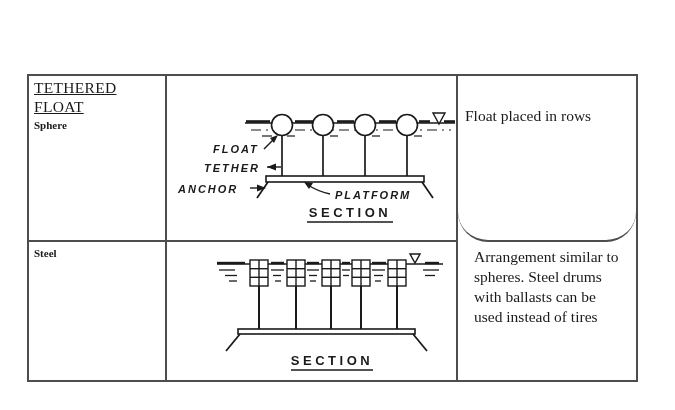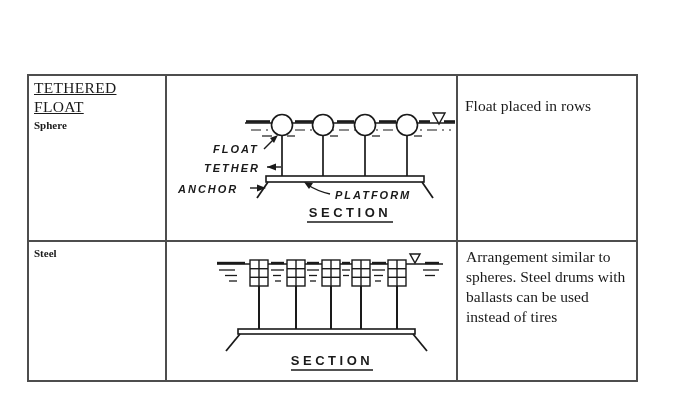--- a/index.html
+++ b/index.html
@@ -12,22 +12,22 @@
                  display:grid; grid-template-columns:138px 291px 1fr;
                  grid-template-rows:166px 1fr;margin-top:24px; }
   .cell { border-right:2px solid #4d4d4d; border-bottom:2px solid #4d4d4d;
           overflow:hidden; position:relative; }
   .cell.last-col { border-right:none; }
   .cell.last-row { border-bottom:none; }
 
   .cell-title-label { padding:2px 5px 0 5px; font-size:15.5px; line-height:19px; }
   .doc-title { text-decoration:underline; letter-spacing:0.3px; }
   .type-label { font-size:11px;font-weight:bold; }
-  .desc-cell-1 { padding:20px 6px 0 7px; font-size:15.5px; line-height:20px; }
-  .desc-cell-2 { padding:5px 8px 0 8px; font-size:15.5px; line-height:20px; }
+  .desc-cell-1 { padding:30px 6px 0 7px; font-size:15.5px; line-height:20px;border-radius:30px; }
+  .desc-cell-2 { padding:5px 8px 0 16px; font-size:15.5px; line-height:20px; }
 
   svg { display:block; }
   svg .ink   { stroke:#1a1a1a; fill:none; }
   svg .inkfill { stroke:#1a1a1a; fill:#ffffff; }
   svg .solid { fill:#1a1a1a; stroke:none; }
   svg text.eng-label { font-family:"Liberation Sans","DejaVu Sans",sans-serif;
         font-style:italic; font-weight:600; font-size:11px; letter-spacing:2px;
         fill:#1a1a1a; stroke:none; }
   svg text.section-label { font-family:"Liberation Sans","DejaVu Sans",sans-serif;
         font-style:normal; font-weight:600; font-size:13px; letter-spacing:3.5px;

